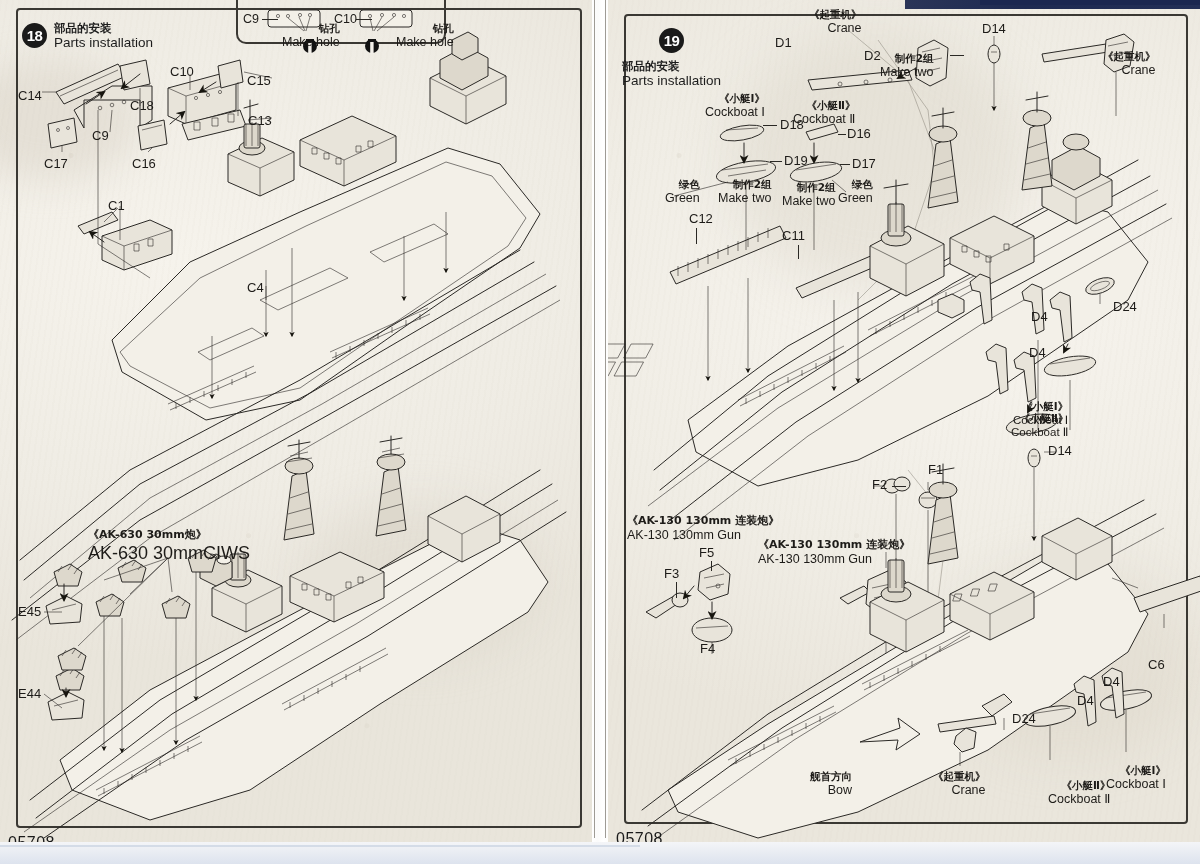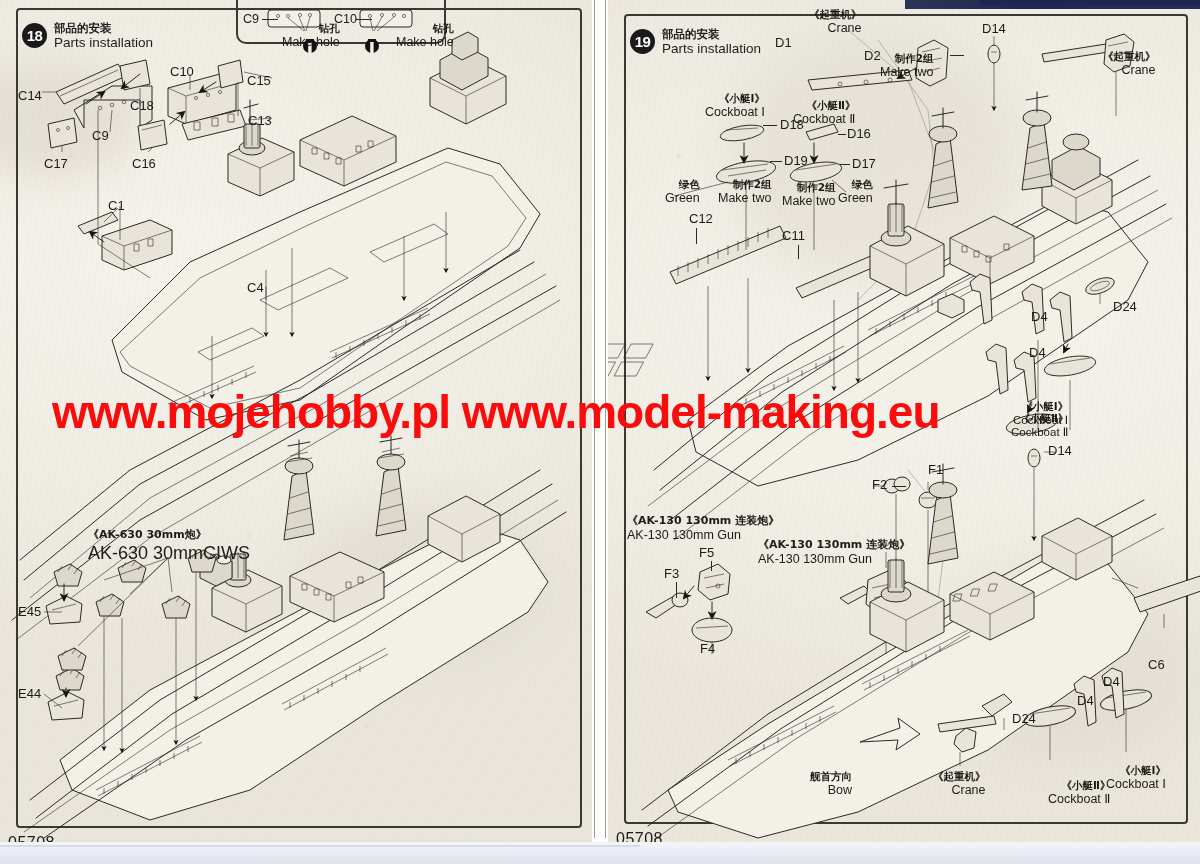--- a/index.html
+++ b/index.html
@@ -730,21 +730,21 @@
         <path d="M140,278 L140,372" class="thin" marker-end="url(#ah2)"></path>
         <path d="M226,300 L226,390" class="thin" marker-end="url(#ah2)"></path>
         <path d="M250,292 L250,382" class="thin" marker-end="url(#ah2)"></path>
         <path d="M138,184 L138,250" class="thin"></path>
         <path d="M206,184 L206,250" class="thin"></path>
         <path d="M430,340 L430,430" class="thin"></path>
         <path d="M462,380 L462,430" class="thin"></path>
       </g>
     </svg>
 
-    <div class="step-badge" style="left:22px;top:28px;">
+    <div class="step-badge" style="left:14px;top:28px;flex-direction:column;">
       <div class="step-num">19</div>
       <div class="step-txt">
         <div class="step-cn">部品的安装</div>
         <div class="step-en">Parts installation</div>
       </div>
     </div>
 
     <div class="lbl" style="left:167px;top:35px;">D1</div>
     <div class="lbl" style="left:256px;top:48px;">D2</div>
     <div class="ld ldh" style="left:342px;top:55px;width:14px;"></div>
@@ -849,15 +849,14 @@
 
     <div class="kitno" style="left:8px;top:830px;">05708</div>
     <div class="pgno" style="left:294px;top:838px;">11</div>
   </div>
 
   <div class="edge-navy"></div>
   <div class="edge-navy2"></div>
   <div class="edge-bottom"></div>
   <div class="edge-bottom-line"></div>
 
-  <div class="wm">www.mojehobby.pl www.model-making.eu</div>
 
 </div>
 
 </body></html>

